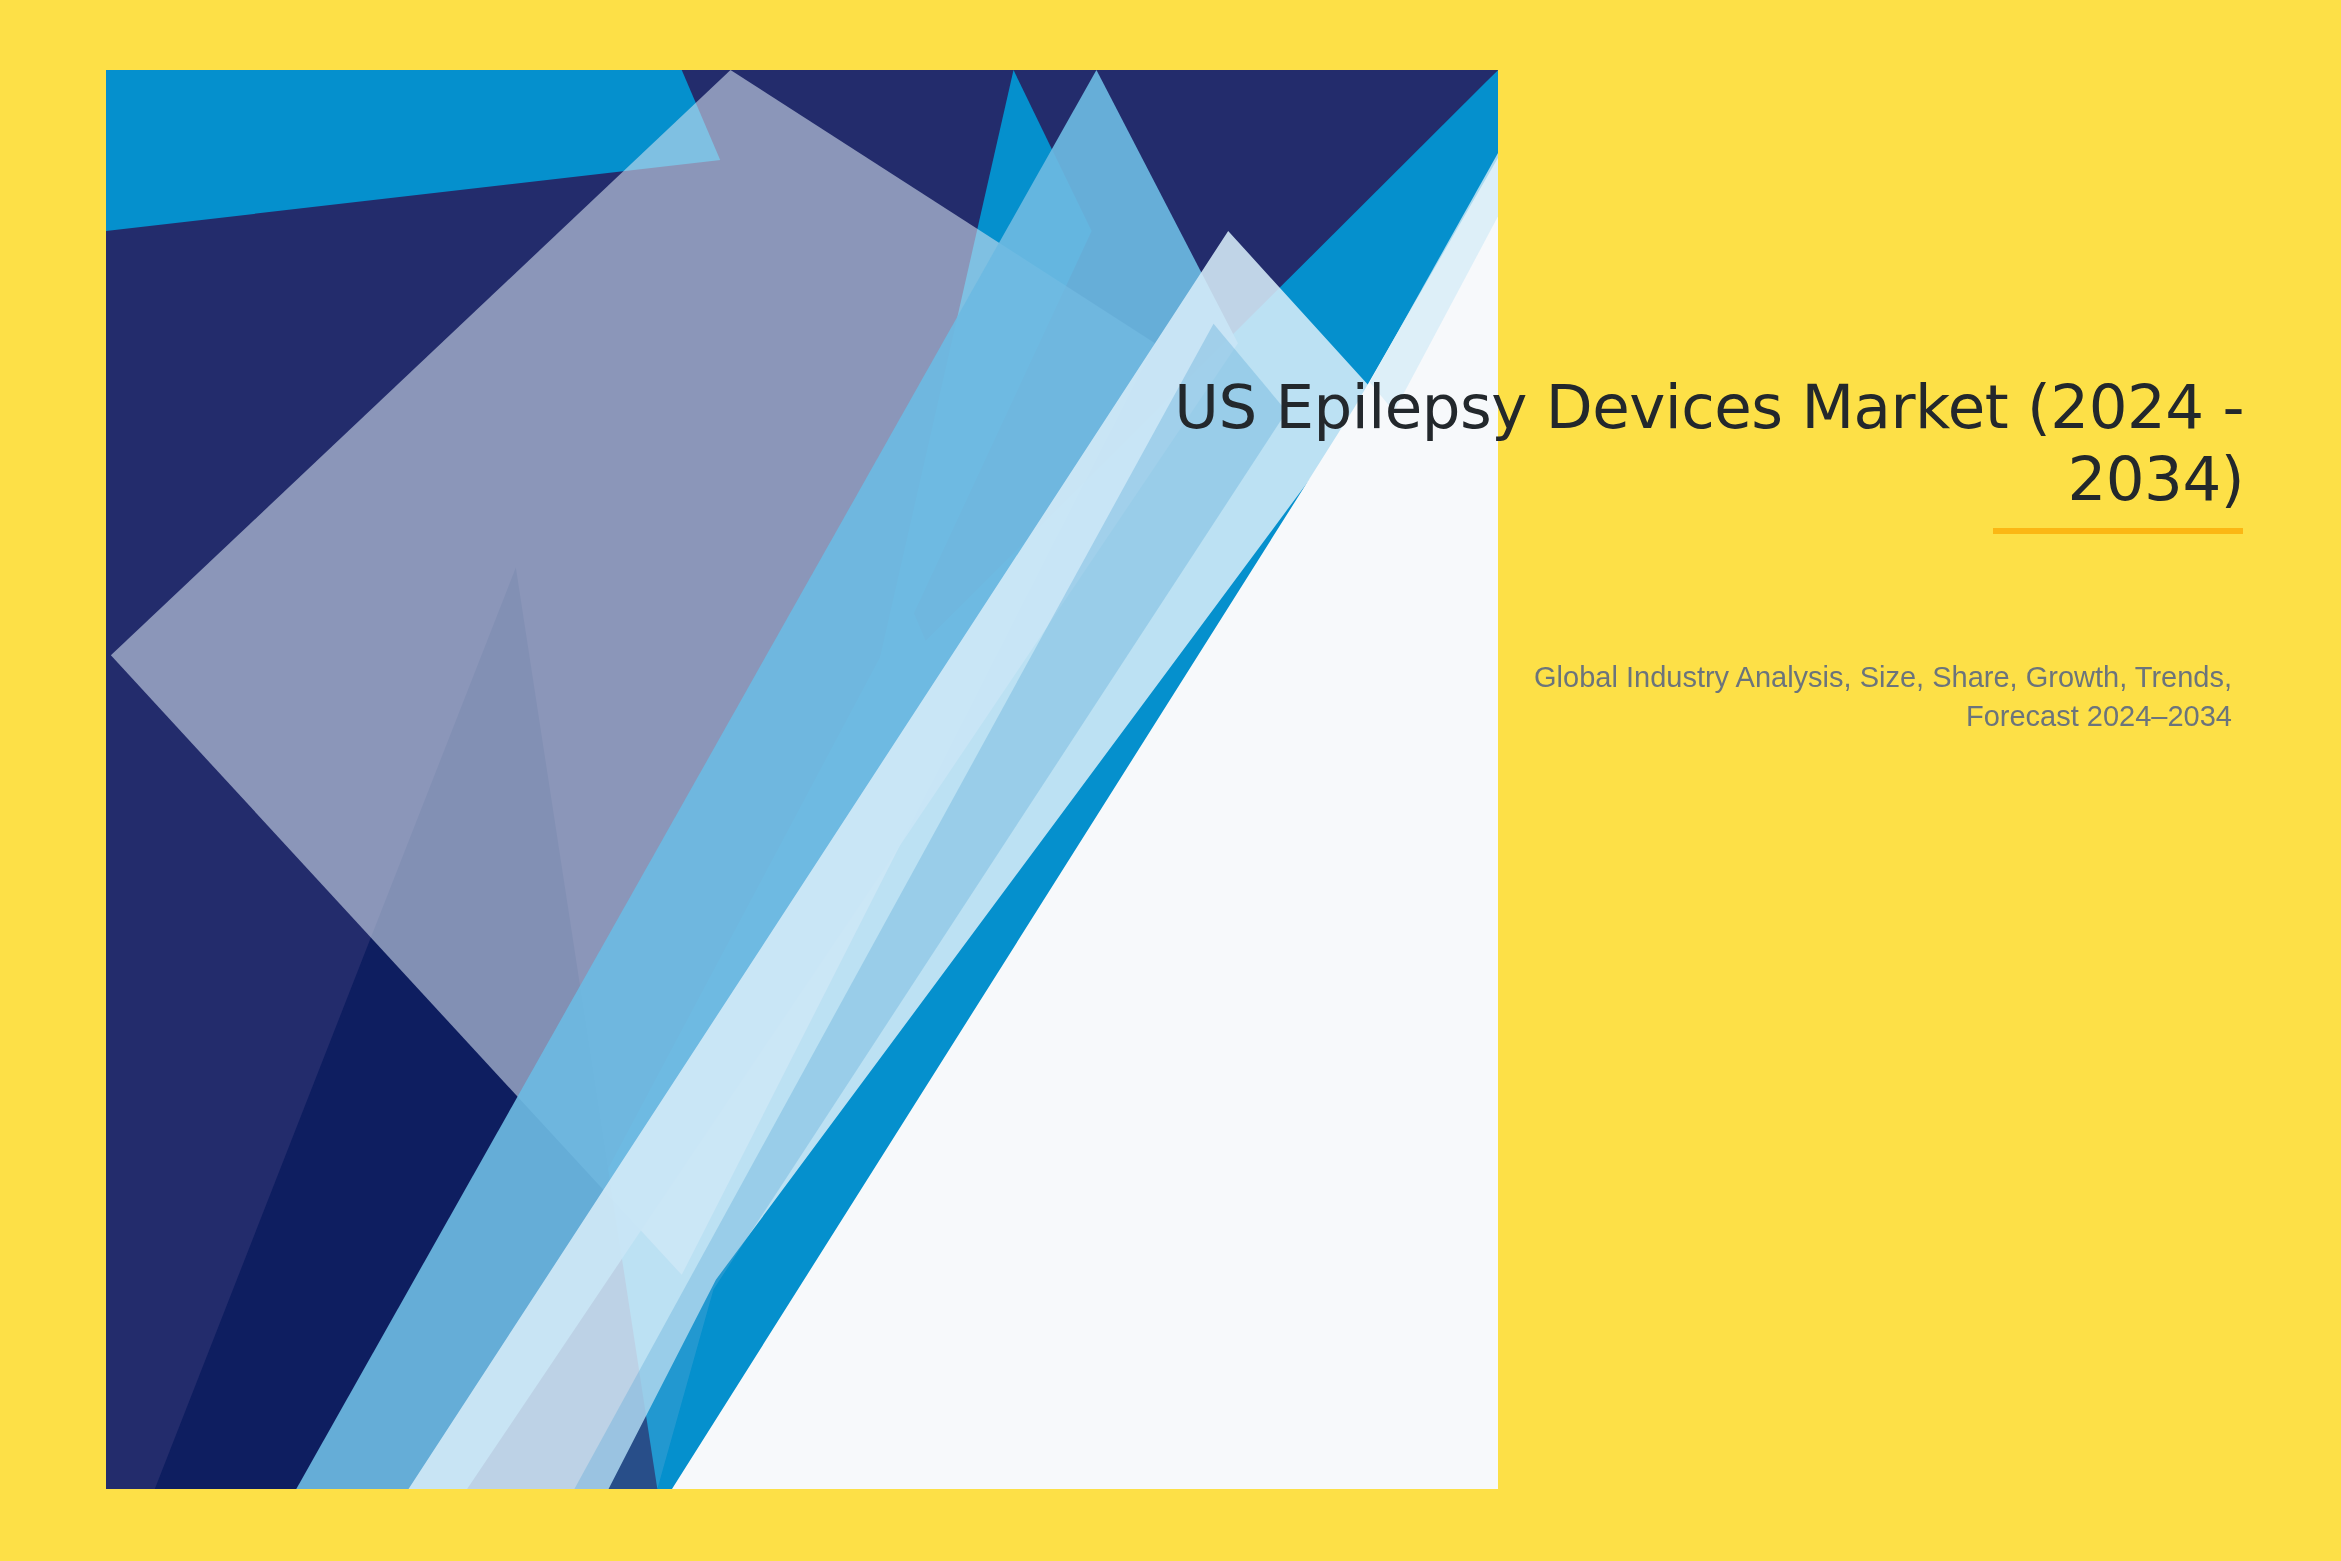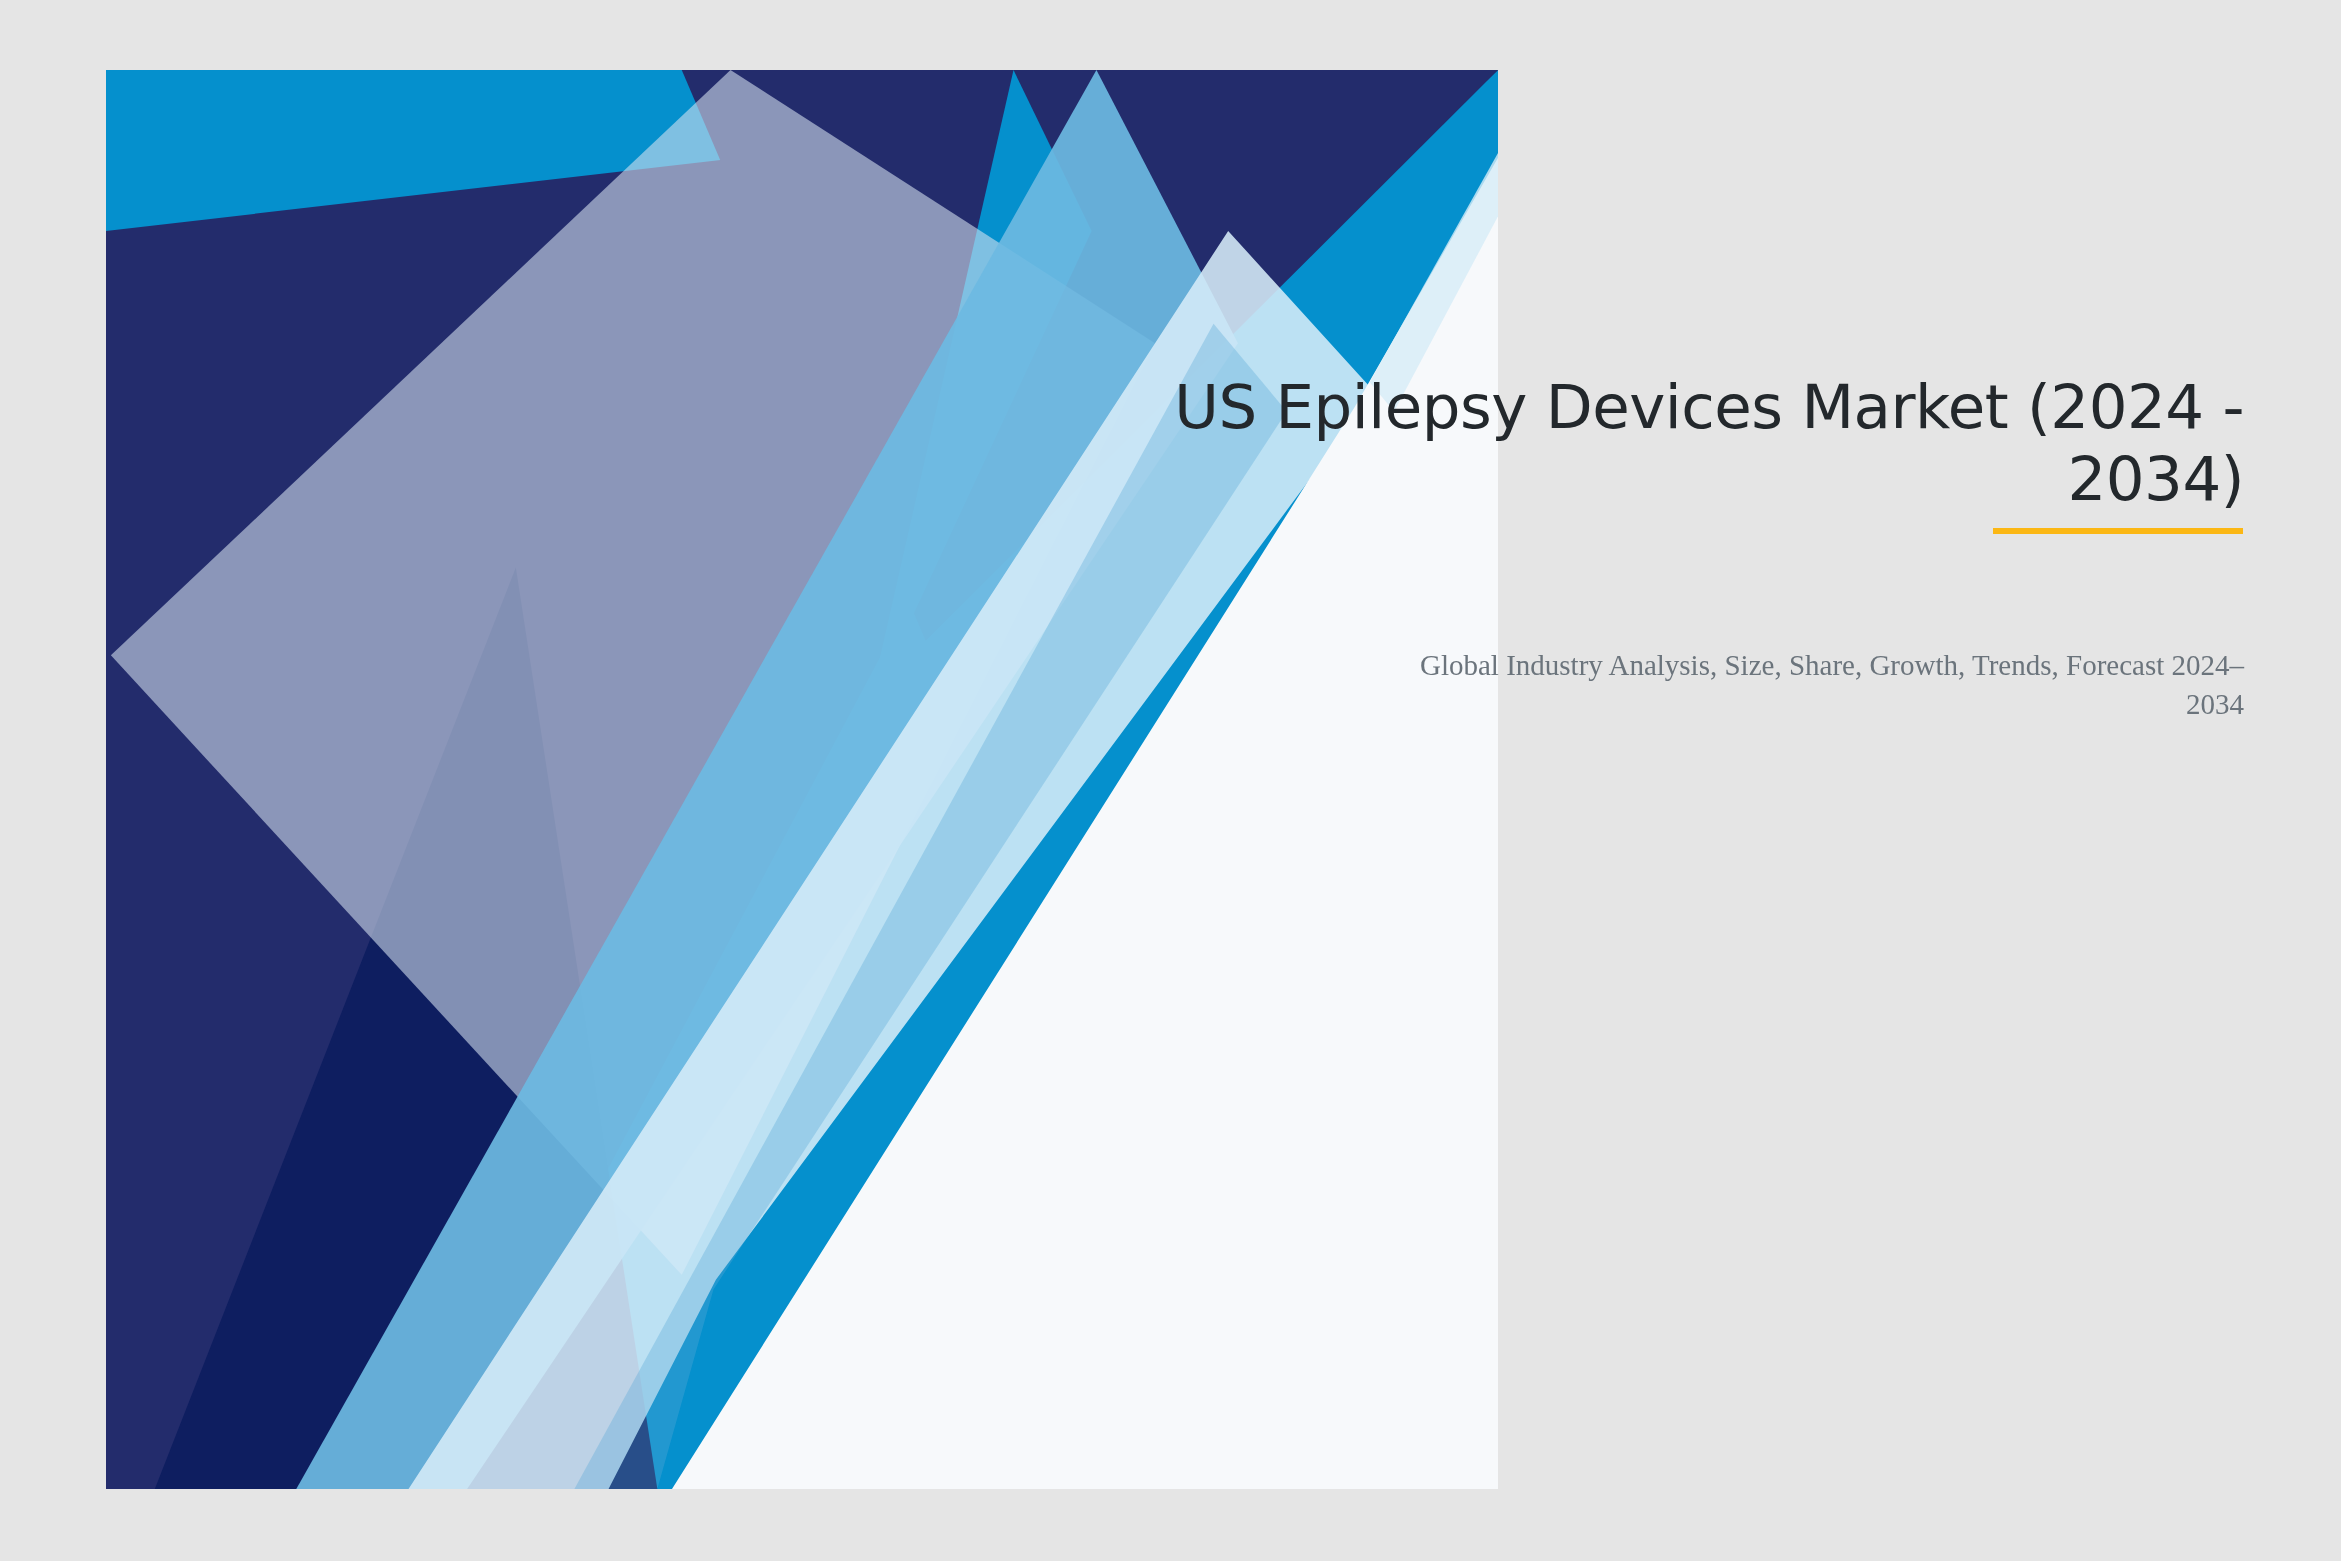--- a/index.html
+++ b/index.html
@@ -11,21 +11,21 @@
     height: 1561px;
     background: #f7f9fb;
     font-family: "DejaVu Sans", sans-serif;
     overflow: hidden;
     position: relative;
   }
 
   #cover {
     position: absolute;
     inset: 0;
-    background: #e5e5e5;
+    background: #fde047;
   }
 
   
   .artwork {
     position: absolute;
     left: 106px;
     top: 70px;
     width: 1392px;
     height: 1419px;
     overflow: hidden;
@@ -66,22 +66,22 @@
 
   
   .subtitle-block {
     position: absolute;
     left: 1415px;
     top: 646px;
     width: 829px;
     text-align: right;
   }
   .cover-subtitle {
-    margin: 0;
-    font-family: Liberation Serif, serif;
+    margin: 12px;
+    font-family: Liberation Sans, sans-serif;
     font-weight: 400;
     font-size: 29px;
     line-height: 1.34;
     color: #6b747c;
     text-align: right;
   }
 </style>
 </head>
 <body>
 

